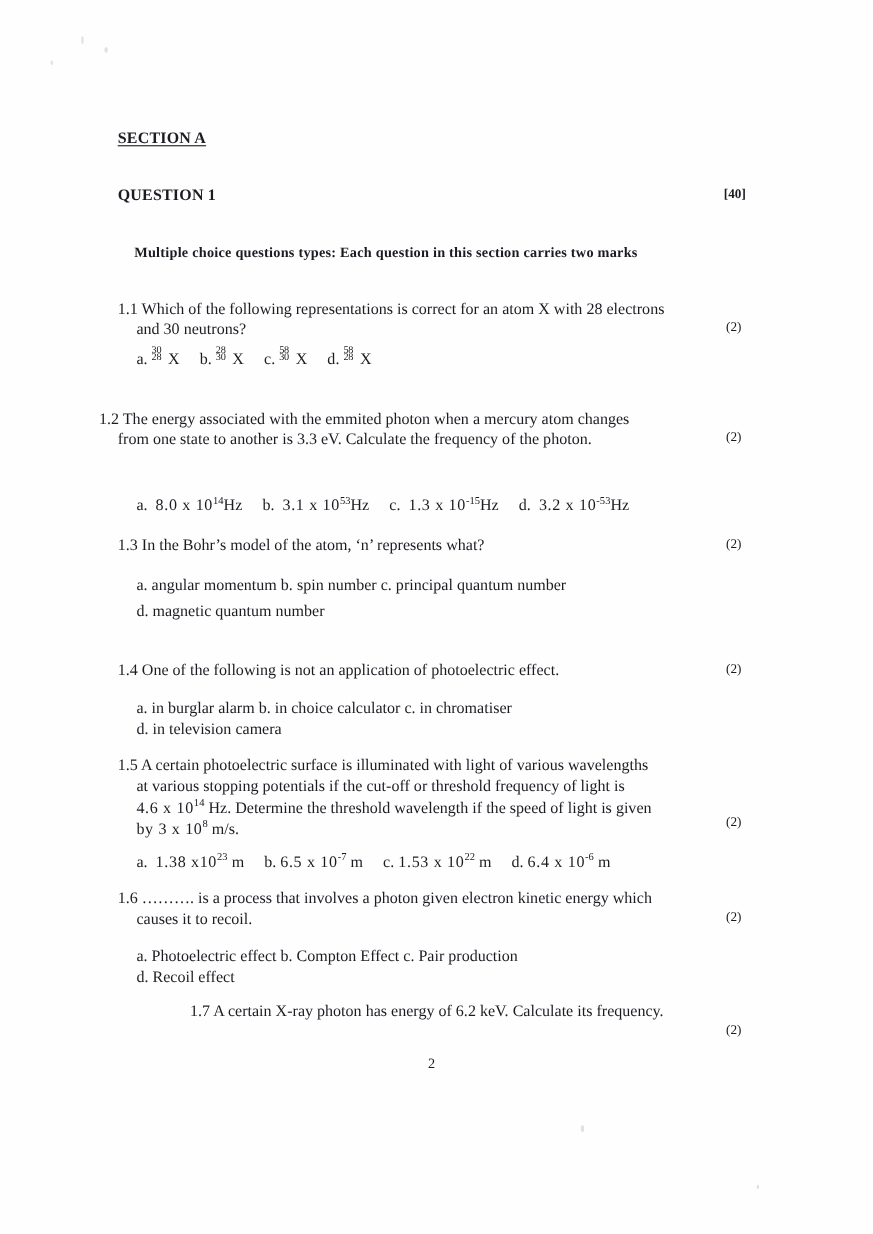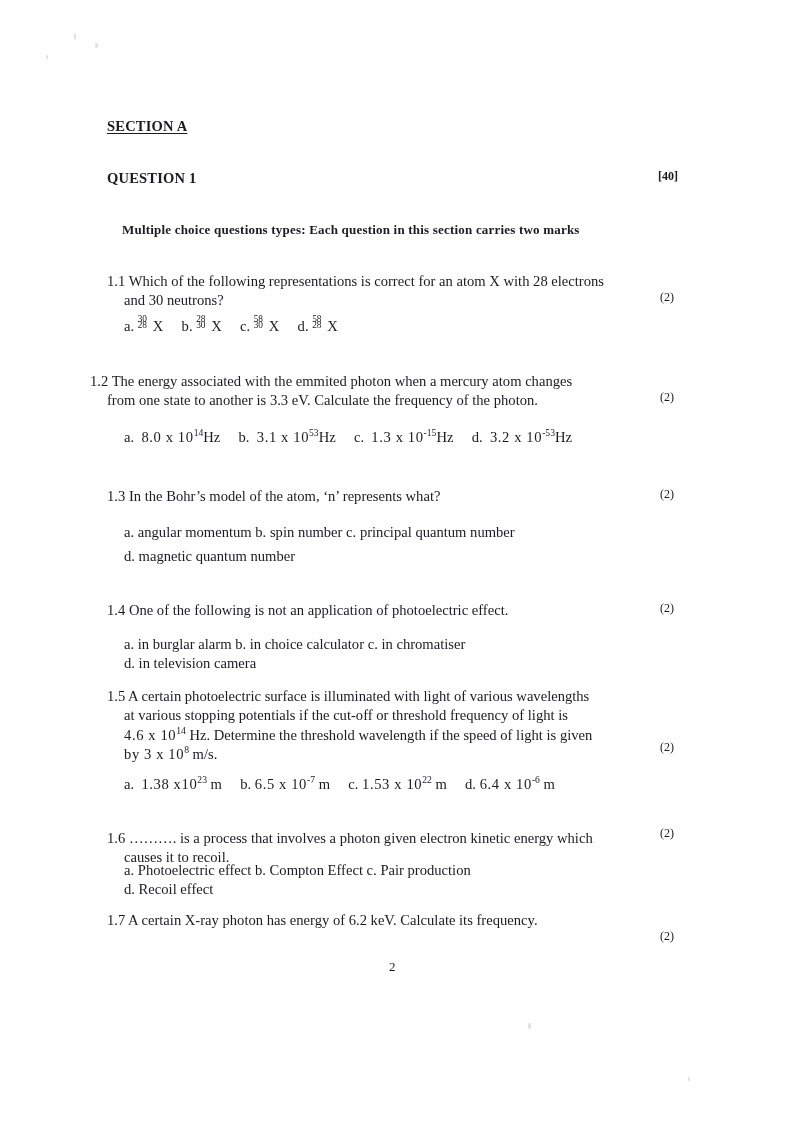--- a/index.html
+++ b/index.html
@@ -133,21 +133,21 @@
     &nbsp;&nbsp;&nbsp;
     <span><span>d.</span>&nbsp;<span class="iso"><i class="top">58</i><i class="bot">28</i></span><span>X</span></span>
   </div>
 
   <div class="block qtext" style="left:90px; top:372px;">
     <span>1.2</span>
     <span>The energy associated with the emmited photon when a mercury atom changes</span>
     <span class="cont">from one state to another is 3.3 eV. Calculate the frequency of the photon.</span>
   </div>
   <div class="marks" style="left:660px; top:390px;">(2)</div>
-  <div class="block opts" style="left:107px; top:428px;">
+  <div class="block opts" style="left:107px; top:451px;">
     <span><span>a.</span>&nbsp;&nbsp;<span class="sp">8.0 x 10</span><sup>14</sup><span>Hz</span></span>
     &nbsp;&nbsp;&nbsp;
     <span><span>b.</span>&nbsp;&nbsp;<span class="sp">3.1 x 10</span><sup>53</sup><span>Hz</span></span>
     &nbsp;&nbsp;&nbsp;
     <span><span>c.</span>&nbsp;&nbsp;<span class="sp">1.3 x 10</span><sup>-15</sup><span>Hz</span></span>
     &nbsp;&nbsp;&nbsp;
     <span><span>d.</span>&nbsp;&nbsp;<span class="sp">3.2 x 10</span><sup>-53</sup><span>Hz</span></span>
   </div>
 
   <div class="block qtext" style="left:107px; top:487px;">
@@ -181,32 +181,32 @@
   <div class="block opts" style="left:107px; top:775px;">
     <span><span>a.</span>&nbsp;&nbsp;<span class="sp">1.38 x10</span><sup>23</sup><span> m</span></span>
     &nbsp;&nbsp;&nbsp;
     <span><span>b.</span>&nbsp;<span class="sp">6.5 x 10</span><sup>-7</sup><span> m</span></span>
     &nbsp;&nbsp;&nbsp;
     <span><span>c.</span>&nbsp;<span class="sp">1.53 x 10</span><sup>22</sup><span> m</span></span>
     &nbsp;&nbsp;&nbsp;
     <span><span>d.</span>&nbsp;<span class="sp">6.4 x 10</span><sup>-6</sup><span> m</span></span>
   </div>
 
-  <div class="block qtext" style="left:107px; top:808px;margin-top:21px;">
+  <div class="block qtext" style="left:107px; top:808px;">
     <span>1.6</span>
     <span>………. is a process that involves a photon given electron kinetic energy which</span>
     <span class="cont">causes it to recoil.</span>
   </div>
   <div class="marks" style="left:660px; top:826px;">(2)</div>
   <div class="block opts" style="left:107px; top:861px;">
     <span>a.   Photoelectric effect     b. Compton Effect     c. Pair production</span>
     <span class="row2">d.   Recoil effect</span>
   </div>
 
-  <div class="block qtext" style="left:107px; top:911px;">
+  <div class="block qtext" style="left:123px; top:911px;text-align:center;">
     <span>1.7</span>
     <span>A certain X-ray photon has energy of 6.2 keV. Calculate its frequency.</span>
   </div>
   <div class="marks" style="left:660px; top:929px;">(2)</div>
 
   <div class="pagenum" style="left:389px; top:959px;">2</div>
 
 </div>
 
 </body></html>

